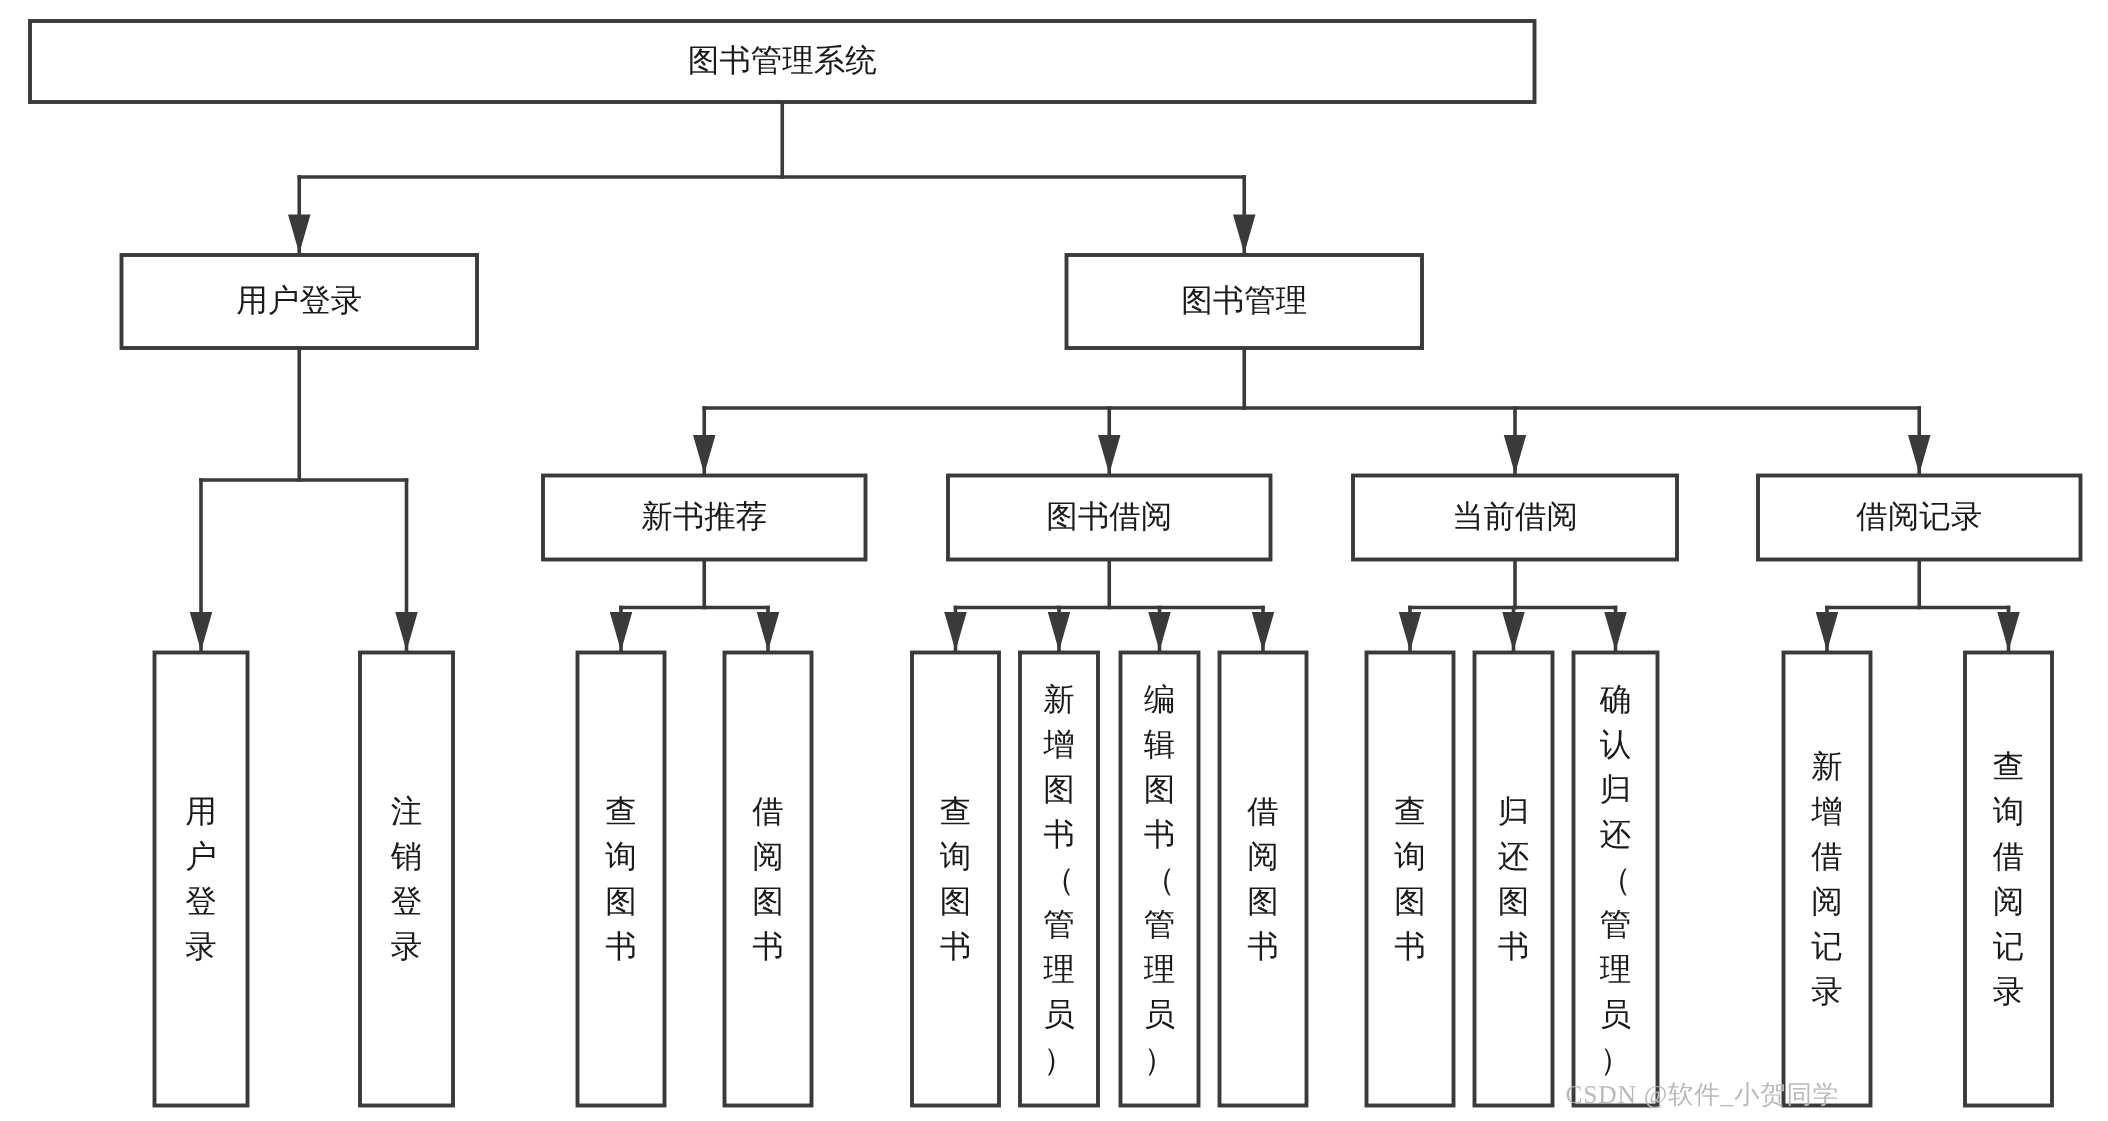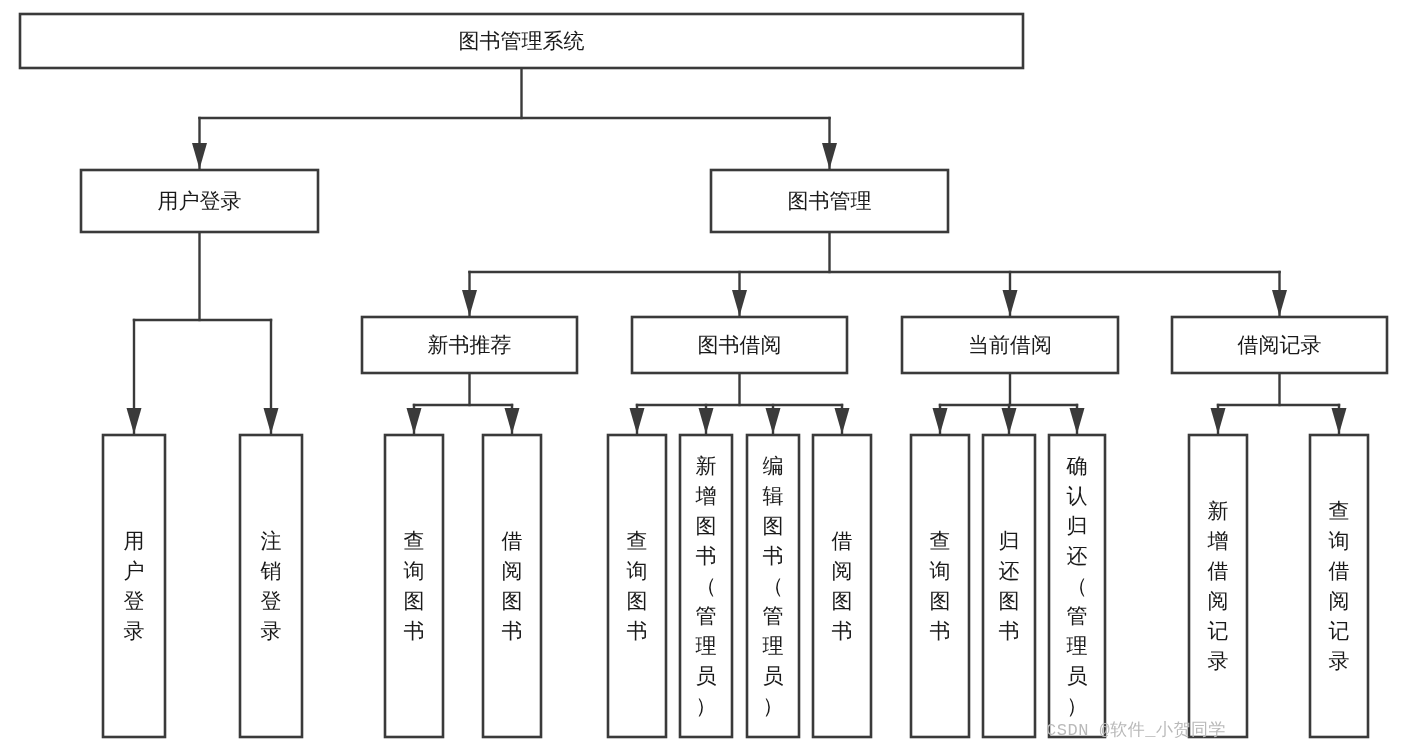--- a/index.html
+++ b/index.html
@@ -52,21 +52,21 @@
   .node-label-v {
     font-family: "Liberation Sans", "DejaVu Sans", sans-serif;
     font-size: 21px;
     fill: #1a1a1a;
     text-anchor: middle;
   }
   .watermark {
     position: absolute;
     right: 10px;
     bottom: 6px;
-    font-family: Liberation Mono, monospace;
+    font-family: Liberation Serif, serif;
     font-size: 17px;
     color: #b9b9b9;
     letter-spacing: 0.5px;
     white-space: nowrap;
     pointer-events: none;
   }
 </style>
 </head>
 <body>
 

